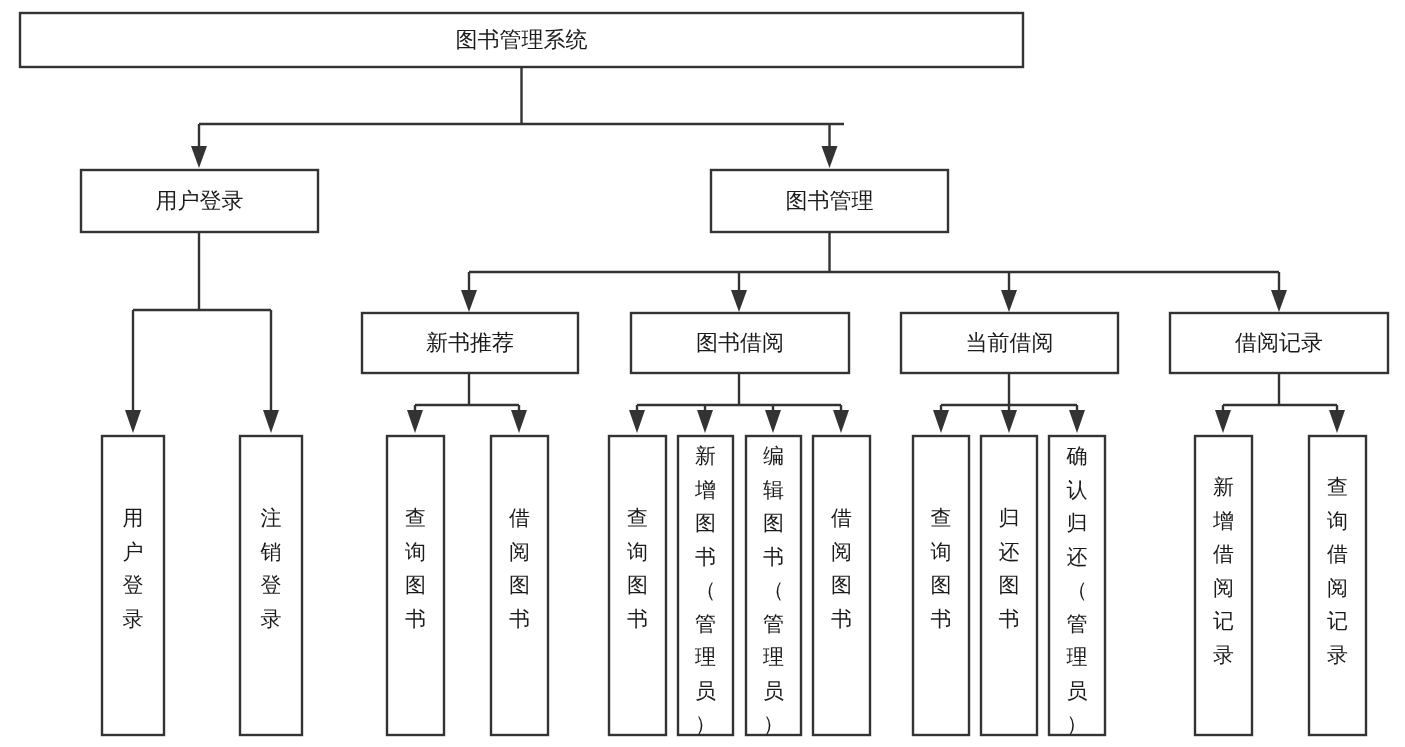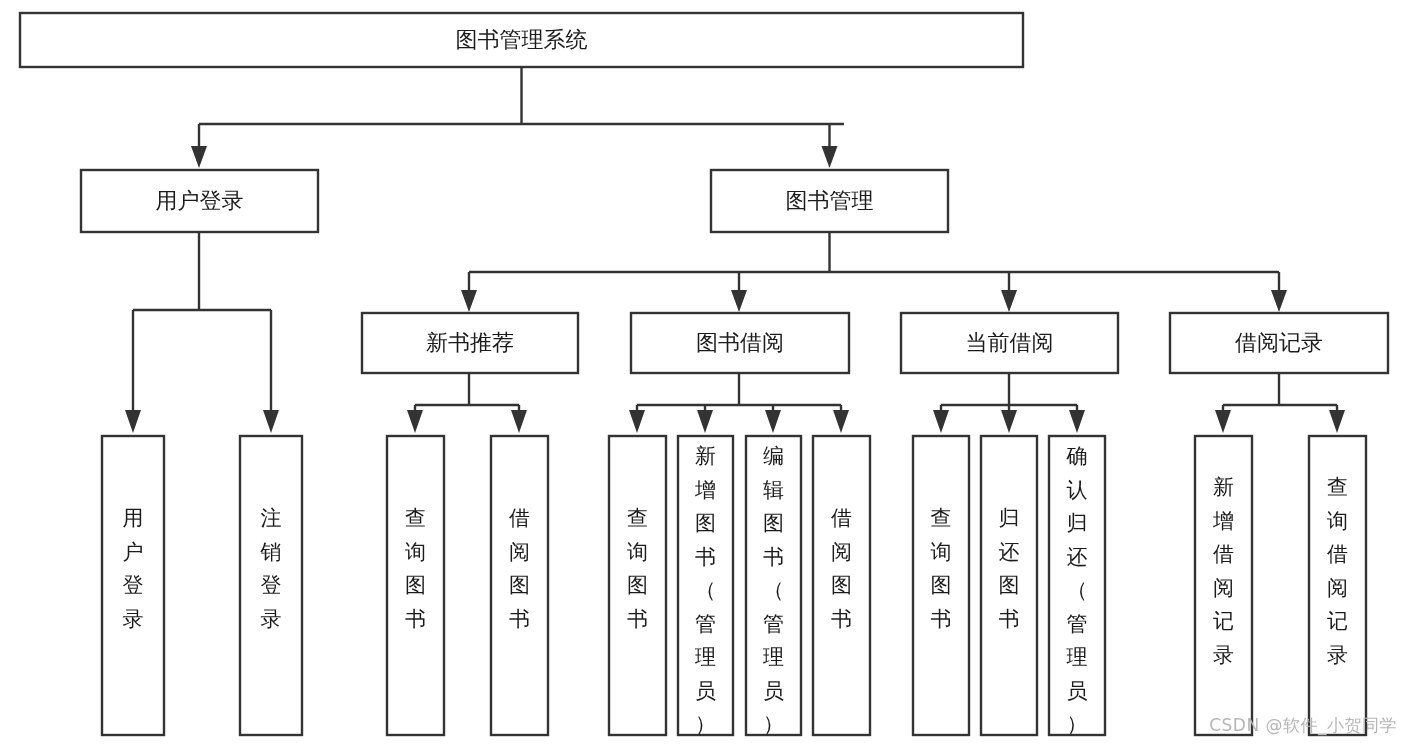--- a/index.html
+++ b/index.html
@@ -228,14 +228,13 @@
       <rect class="node-box" x="1195" y="436" width="57" height="299"></rect>
       <text class="node-label-v" x="1223.5" y="494"><tspan x="1223.5" y="494">新</tspan><tspan x="1223.5" y="527.5">增</tspan><tspan x="1223.5" y="561">借</tspan><tspan x="1223.5" y="594.5">阅</tspan><tspan x="1223.5" y="628">记</tspan><tspan x="1223.5" y="661.5">录</tspan></text>
     </g>
     <g>
       <rect class="node-box" x="1309" y="436" width="57" height="299"></rect>
       <text class="node-label-v" x="1337.5" y="494"><tspan x="1337.5" y="494">查</tspan><tspan x="1337.5" y="527.5">询</tspan><tspan x="1337.5" y="561">借</tspan><tspan x="1337.5" y="594.5">阅</tspan><tspan x="1337.5" y="628">记</tspan><tspan x="1337.5" y="661.5">录</tspan></text>
     </g>
 
   </svg>
 
-  <div class="watermark">CSDN @软件_小贺同学</div>
 </div>
 
 </body></html>

